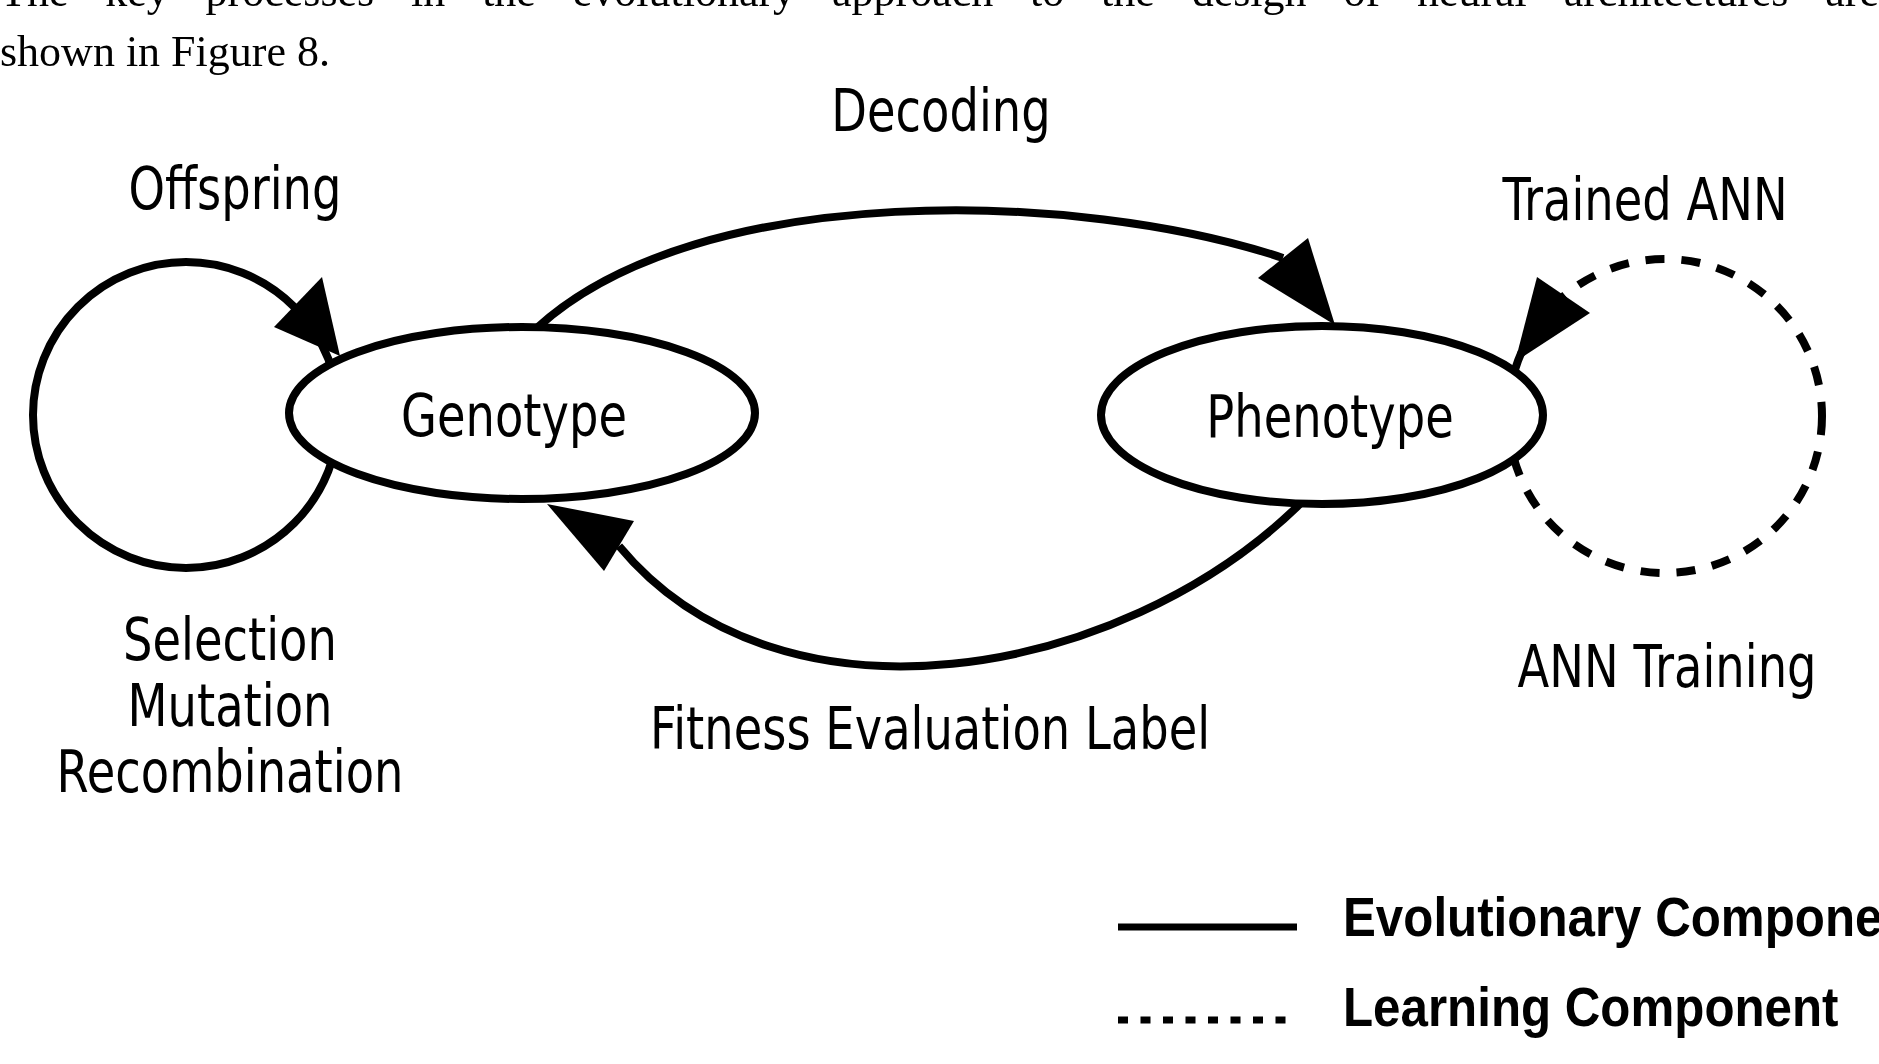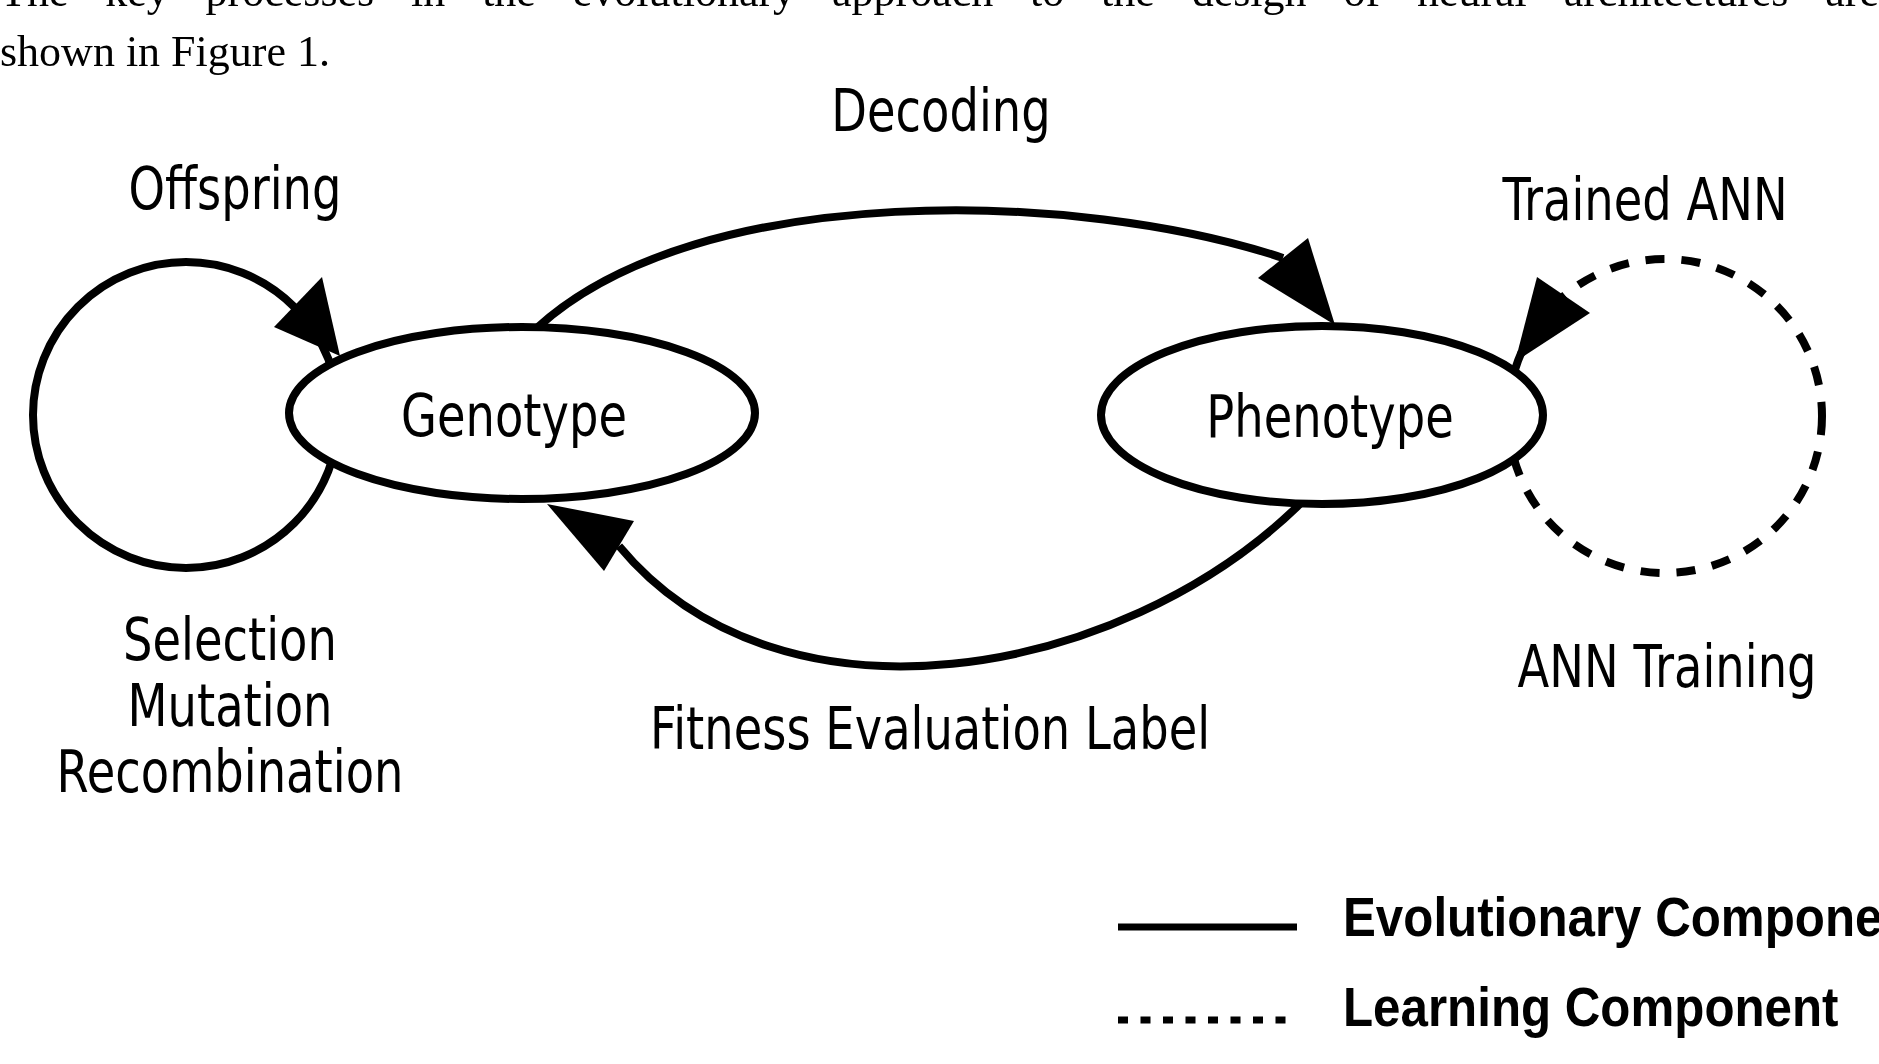--- a/index.html
+++ b/index.html
@@ -48,21 +48,21 @@
   .legend-label.row1 { top:888px; }
   .legend-label.row2 { top:978px; }
 </style>
 </head>
 <body>
 
 <div class="canvas">
 
   <div class="para">
     <div class="l1">The key processes in the evolutionary approach to the design of neural architectures are</div>
-    <div class="l2">shown in Figure 1.</div>
+    <div class="l2">shown in Figure 8.</div>
   </div>
 
   <svg class="layer" viewBox="0 0 1879 1064" aria-hidden="true">
 
     <circle class="stroke" cx="1665" cy="416" r="157" stroke-dasharray="19 17"></circle>
 
     <circle class="stroke" cx="186" cy="415" r="153"></circle>
 
     <ellipse class="node" cx="522" cy="413" rx="233" ry="86"></ellipse>
     <ellipse class="node" cx="1322" cy="415" rx="221" ry="89"></ellipse>

